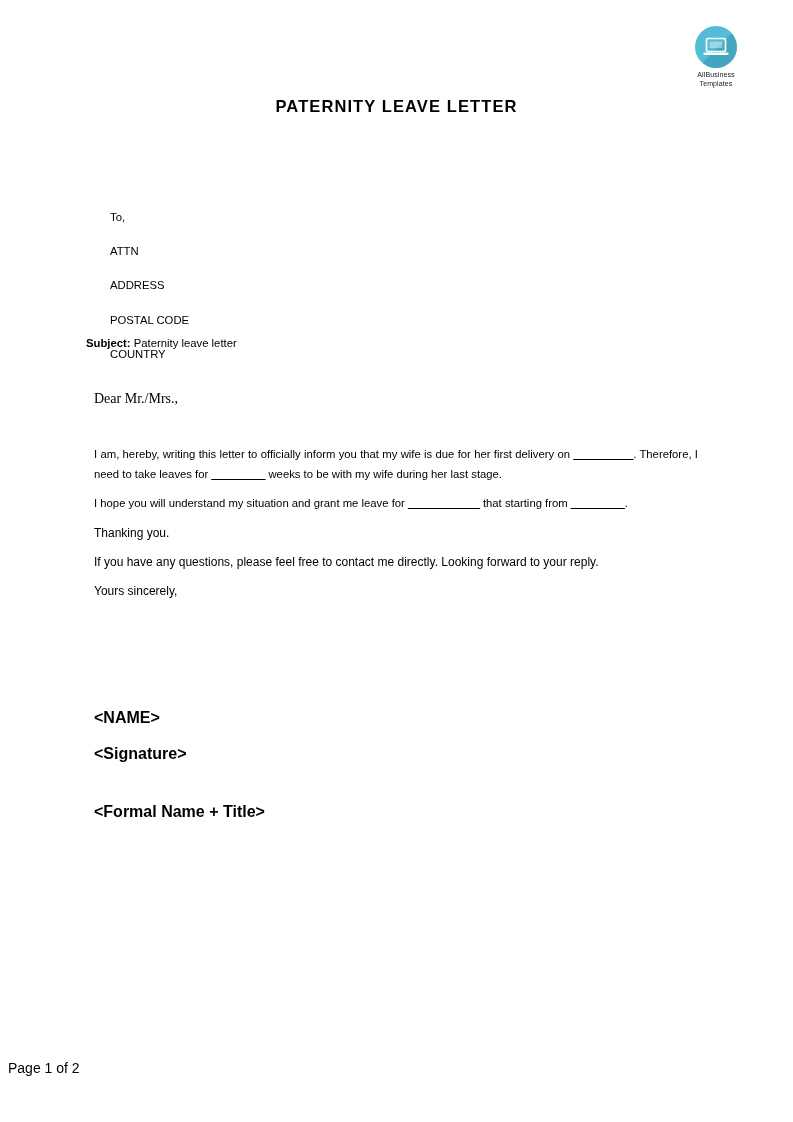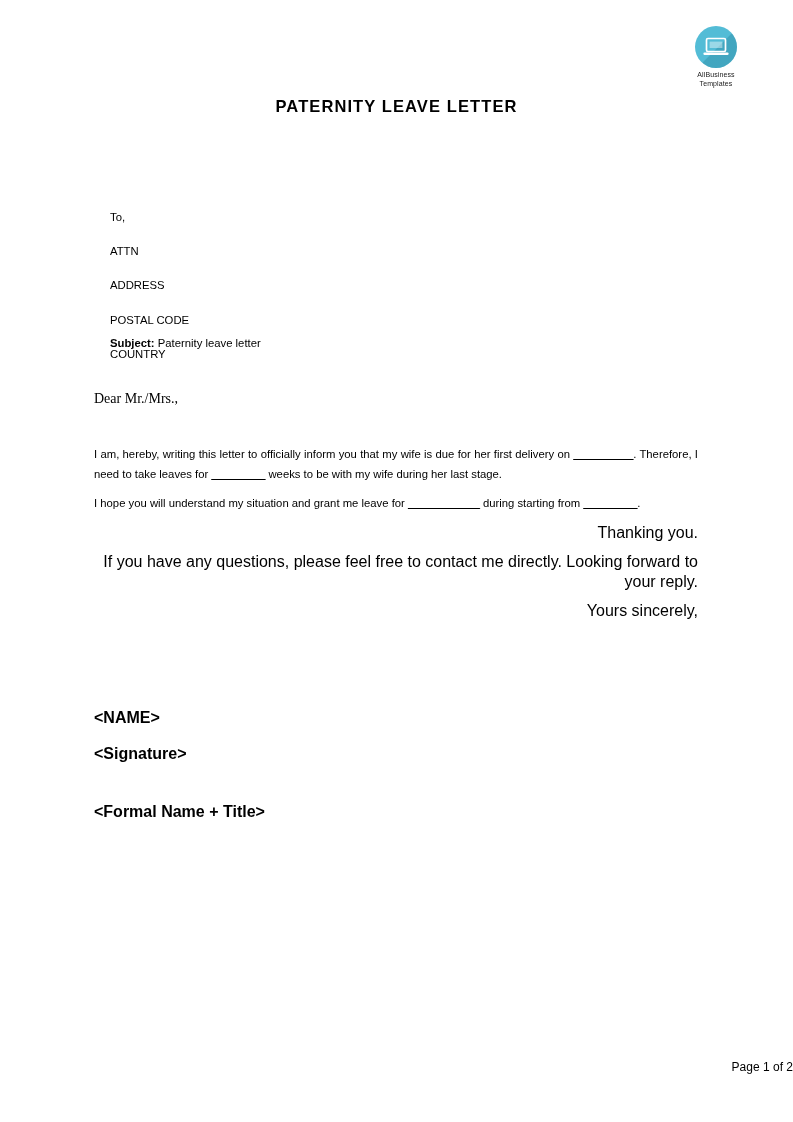--- a/index.html
+++ b/index.html
@@ -106,21 +106,21 @@
     position: absolute;
     left: 94px;
     top: 192px;
     font-size: 11.3px;
     line-height: 18.2px;
   }
   .addr-block li { margin: 16px; }
 
   .subject-line {
     position: absolute;
-    left: 110px;
+    left: 86px;
     top: 337px;
     font-size: 11.3px;
   }
   .subject-line .lbl { font-weight: bold; }
 
   .salutation {
     position: absolute;
     left: 94px;
     top: 391px;
     font-size: 14px;
@@ -140,43 +140,43 @@
     text-align: justify;
   }
   .blank {
     text-decoration: underline;
     letter-spacing: -0.3px;
     white-space: pre;
   }
 
   .plain {
     margin: 0 0 9px 0;
-    font-size: 16px;
+    font-size: 12px;
     line-height: 20.2px;
-    text-align: right;
+    text-align: left;
   }
 
   .sig-block {
     position: absolute;
     left: 94px;
     top: 708px;
     font-size: 16px;
     font-weight: bold;
   }
   .sig-name { margin: 0 0 0 0; line-height: 20px; }
   .sig-signature { margin: 16px 0 0 0; line-height: 20px; }
   .sig-formal { margin: 38px 0 16px 0; line-height: 20px; }
 
   .footer {
     position: absolute;
     left: 0;
     right: 0;
     top: 1060px;
-    text-align: right;
-    font-size: 12px;
+    text-align: left;
+    font-size: 14px;
     color: #000000;
     margin-left: 8px;
   }
 </style>
 </head>
 <body>
 
 <div class="page">
 
   <div class="logo-block">
@@ -208,21 +208,21 @@
 
   <div class="subject-line"><span class="lbl">Subject:</span> <span>Paternity leave letter</span></div>
 
   <div class="salutation">Dear Mr./Mrs.,</div>
 
   <div class="paras">
 
     <p class="para"><span>I am, hereby, writing this letter to officially inform you that my wife is due for her first delivery on </span><span class="blank">__________</span><span>.   Therefore, I need to take leaves for </span><span class="blank">_________</span><span> weeks to be with my wife during her last stage.</span></p>
 
 
-    <p class="para"><span>I hope you will understand my situation and grant me leave for </span><span class="blank">____________</span><span> during starting from </span><span class="blank">_________</span><span>.</span></p>
+    <p class="para"><span>I hope you will understand my situation and grant me leave for </span><span class="blank">____________</span><span> that starting from </span><span class="blank">_________</span><span>.</span></p>
 
     <p class="plain">Thanking you.</p>
 
     <p class="plain">If you have any questions, please feel free to contact me directly. Looking forward to your reply.</p>
 
     <p class="plain">Yours sincerely,</p>
   </div>
 
   <div class="sig-block">
     <p class="sig-name">&lt;NAME&gt;</p>

